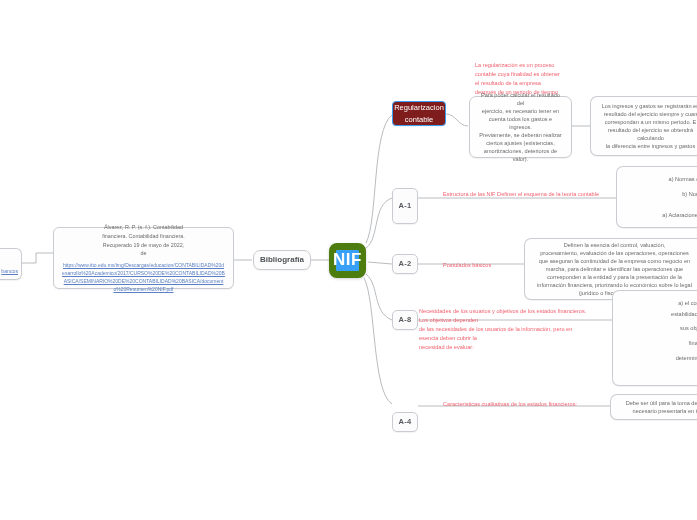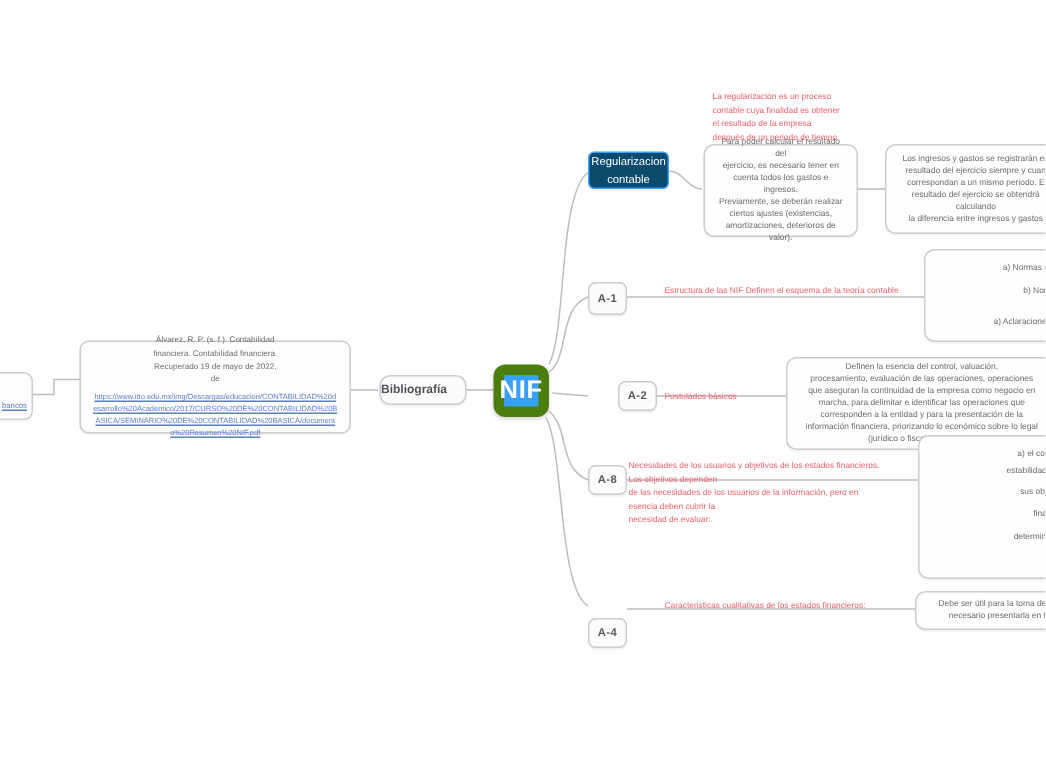--- a/index.html
+++ b/index.html
@@ -42,35 +42,35 @@
     color: #ffffff;
     font-size: 17px;
     font-weight: bold;
     letter-spacing: 0.5px;
     display: flex;
     align-items: center;
     justify-content: center;
     box-shadow: 0 1px 3px rgba(0,0,0,0.18);
   }
   .node-blue {
-    background: #0c4a6e;
+    background: #7f1d1d;
     border: 1px solid #38a1f7;
     border-radius: 4px;
     color: #ffffff;
     font-size: 7.5px;
     display: flex;
     align-items: center;
     justify-content: center;
     padding: 3px 2px;
     line-height: 1.5;
   }
   .node-pill {
     display: flex;
     align-items: center;
-    justify-content: flex-start;
+    justify-content: center;
     font-size: 8px;
     font-weight: bold;
     color: #4e5256;
     background: #fcfcfc;
     border-radius: 7px;
   }
   .node-code {
     display: flex;
     align-items: center;
     justify-content: center;
@@ -216,35 +216,35 @@
 
   <div class="node node-box clip-right" style="left:590px; top:96px; width:120px; height:60px;">
     <div class="inner" style="white-space:pre-line;">Los ingresos y gastos se registrarán en
 resultado del ejercicio siempre y cuan
 correspondan a un mismo periodo. E
 resultado del ejercicio se obtendrá
 calculando
 la diferencia entre ingresos y gastos</div>
   </div>
 
-  <div class="node node-code" style="left:392px; top:188px; width:26px; height:22px;">
+  <div class="node node-code" style="left:392px; top:188px; width:26px; height:36px;">
     <span>A-1</span>
   </div>
 
   <div class="red-text" style="left:443px; top:190px; width:250px; white-space:nowrap;">Estructura de las NIF  Definen el esquema de la teoría contable</div>
 
   <div class="node list-box clip-right" style="left:616px; top:166px; width:105px; height:62px;">
     <div class="row">a) Normas de info</div>
     <div class="row sp">b) Normas d</div>
     <div class="row">c)</div>
     <div class="row">a) Aclaraciones o an</div>
     <div class="row sp">b) Guias sobre proble</div>
   </div>
 
-  <div class="node node-code" style="left:412px; top:254px; width:26px; height:20px;">
+  <div class="node node-code" style="left:392px; top:254px; width:26px; height:20px;">
     <span>A-2</span>
   </div>
 
   <div class="red-text" style="left:443px; top:261px; width:120px; white-space:nowrap;">Postulados básicos</div>
 
   <div class="node node-box clip-right" style="left:524px; top:238px; width:180px; height:62px;">
     <div class="inner" style="white-space:pre-line;">Definen la esencia del control, valuación,
 procesamiento, evaluación de las operaciones, operaciones
 que aseguran la continuidad de la empresa como negocio en
 marcha, para delimitar e identificar las operaciones que

